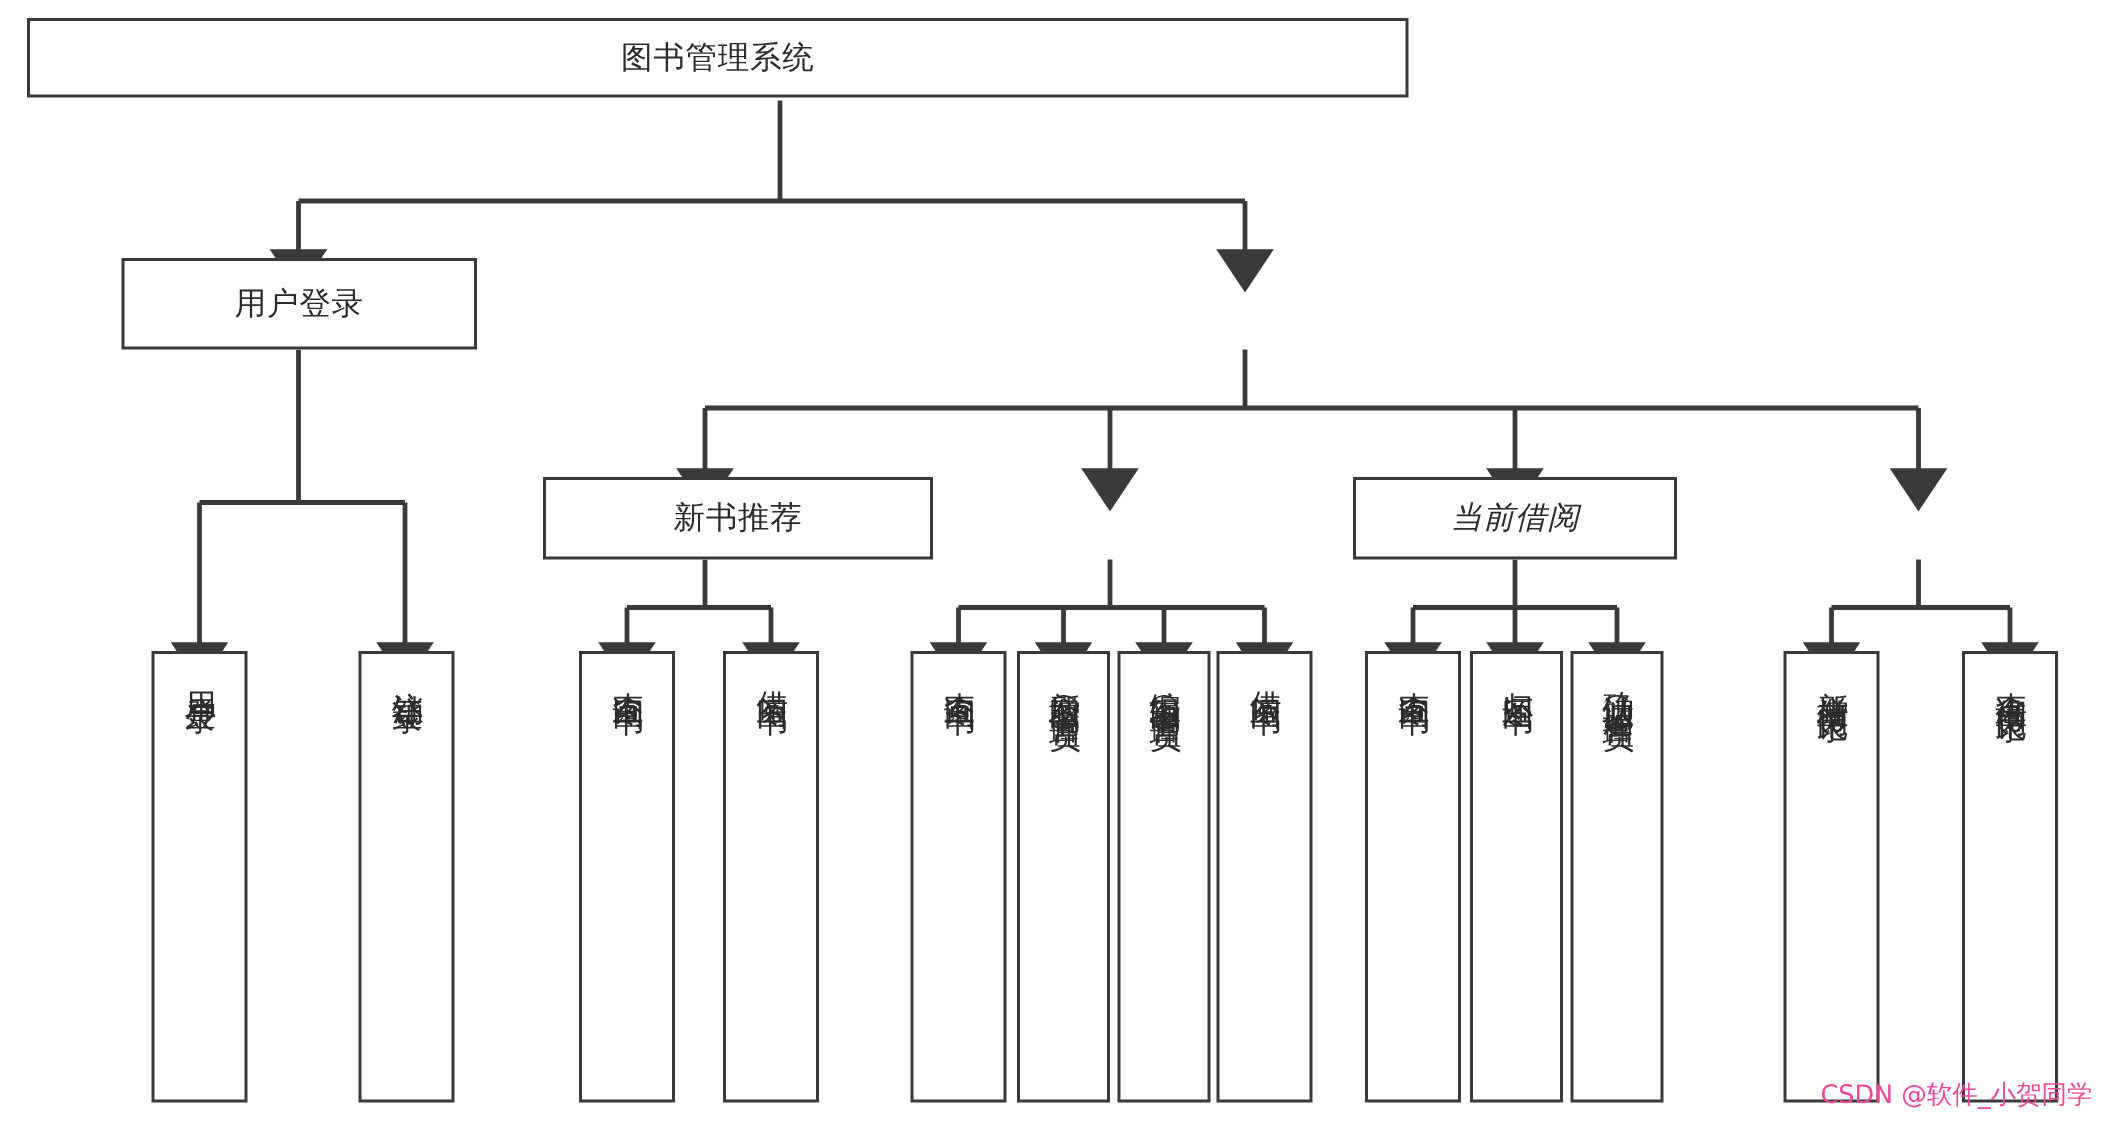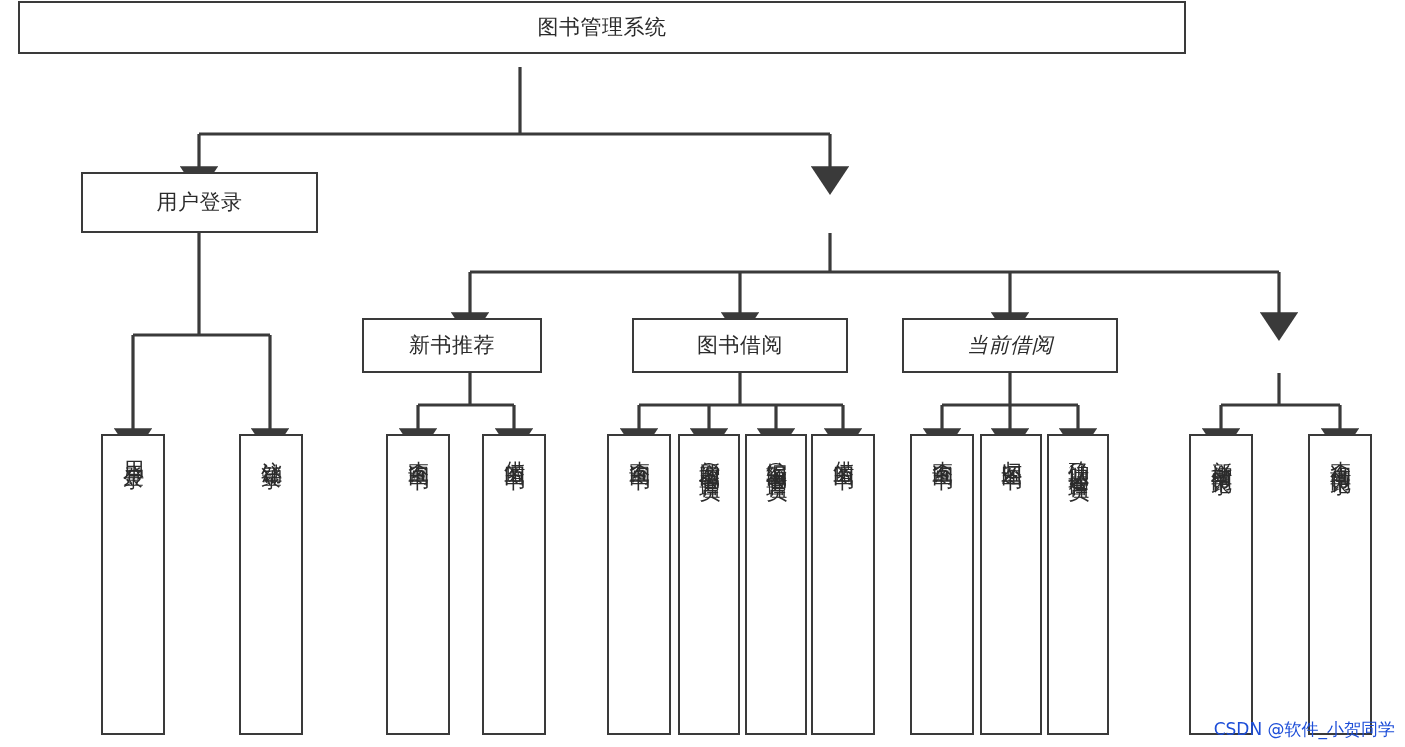--- a/index.html
+++ b/index.html
@@ -55,21 +55,21 @@
     text-orientation: upright;
     font-size: 21px;
     letter-spacing: 3px;
     white-space: nowrap;
   }
   #watermark {
     position: absolute;
     right: 10px;
     bottom: 6px;
     font-size: 17px;
-    color: #1d4ed8;
+    color: #ec4899;
     white-space: nowrap;
     user-select: none;
     margin-top: 44px;
   }
 </style>
 </head>
 <body>
 
 <div id="diagram-root">
 
@@ -116,33 +116,30 @@
       <path d="M1010,405 L1010,432" marker-end="url(#arrow)"></path>
       <path d="M1078,405 L1078,432" marker-end="url(#arrow)"></path>
 
       <path d="M1279,373 L1279,405"></path>
       <path d="M1221,405 L1340,405"></path>
       <path d="M1221,405 L1221,432" marker-end="url(#arrow)"></path>
       <path d="M1340,405 L1340,432" marker-end="url(#arrow)"></path>
     </g>
   </svg>
 
-  <div class="node horizontal" style="left:18px; top:1px; width:1168px; height:53px;">
+  <div class="node horizontal" style="left:18px; top:12px; width:921px; height:53px;">
     <span class="node-label">图书管理系统</span>
   </div>
 
   <div class="node horizontal" style="left:81px; top:172px; width:237px; height:61px;">
     <span class="node-label">用户登录</span>
   </div>
 
-  <div class="node horizontal" style="left:362px; top:318px; width:180px; height:55px;">
+  <div class="node horizontal" style="left:362px; top:318px; width:260px; height:55px;">
     <span class="node-label">新书推荐</span>
-  </div>
-  <div class="node horizontal" style="left:632px; top:318px; width:216px; height:55px;">
-    <span class="node-label">图书借阅</span>
   </div>
   <div class="node horizontal" style="left:902px; top:318px; width:216px; height:55px;font-style:italic;">
     <span class="node-label">当前借阅</span>
   </div>
 
   <div class="node vertical" style="left:101px; top:434px; width:64px; height:301px;">
     <span class="node-label">用户登录</span>
   </div>
   <div class="node vertical" style="left:239px; top:434px; width:64px; height:301px;">
     <span class="node-label">注销登录</span>

